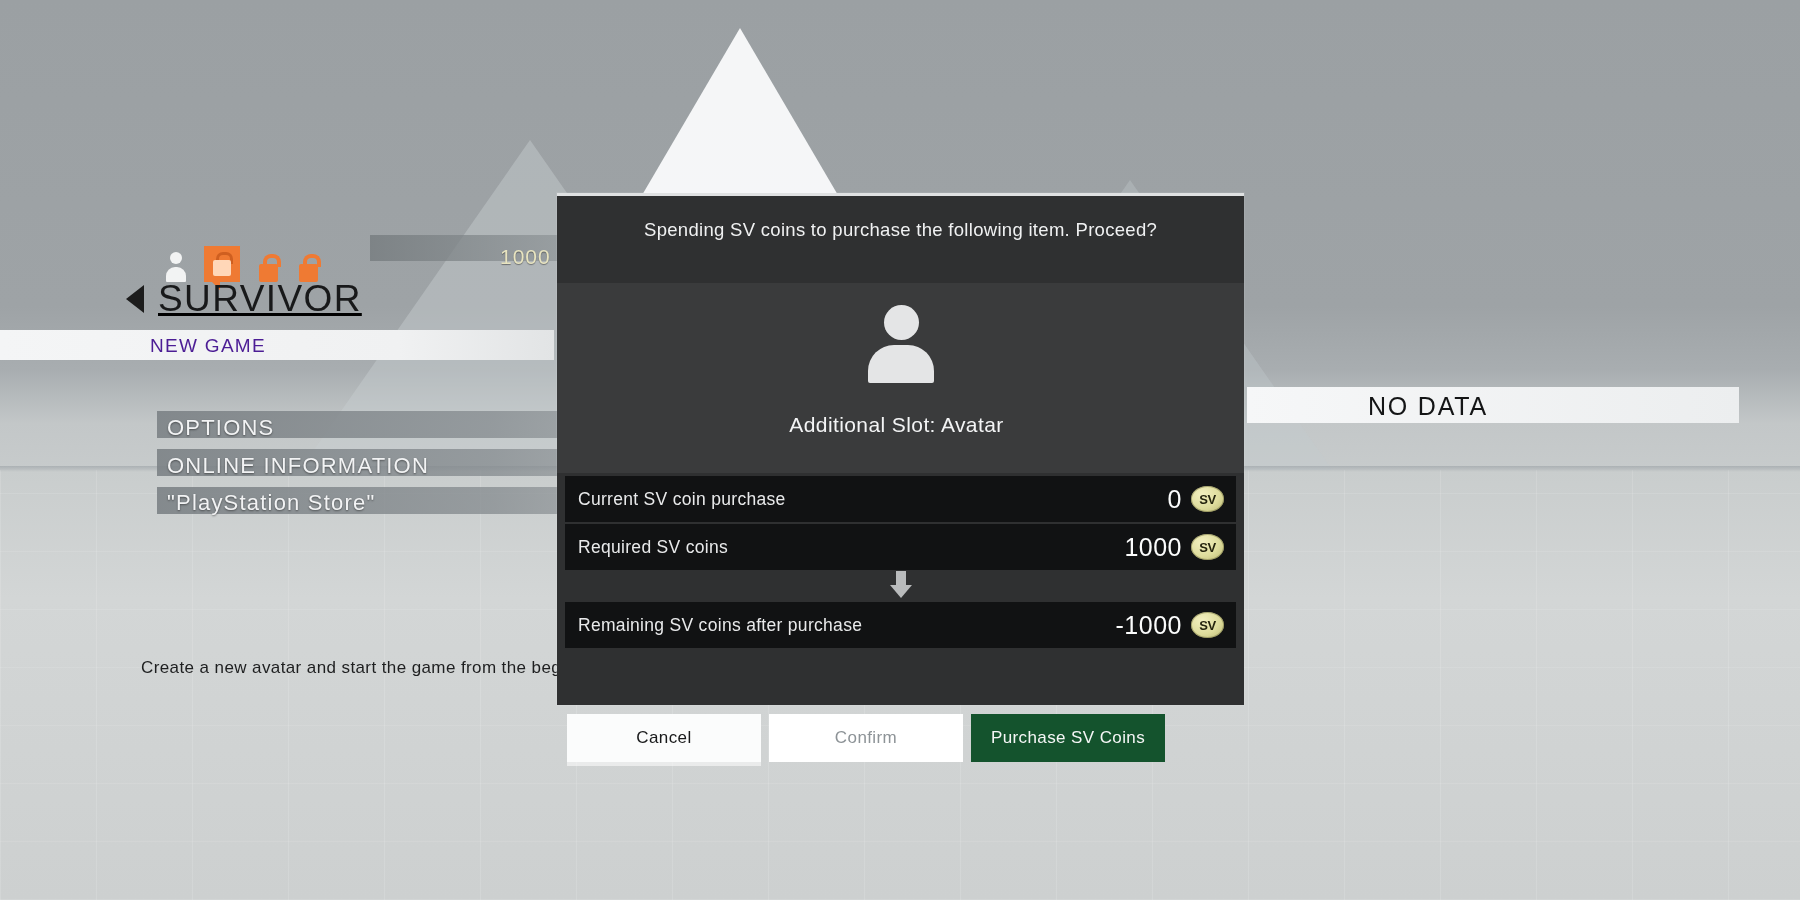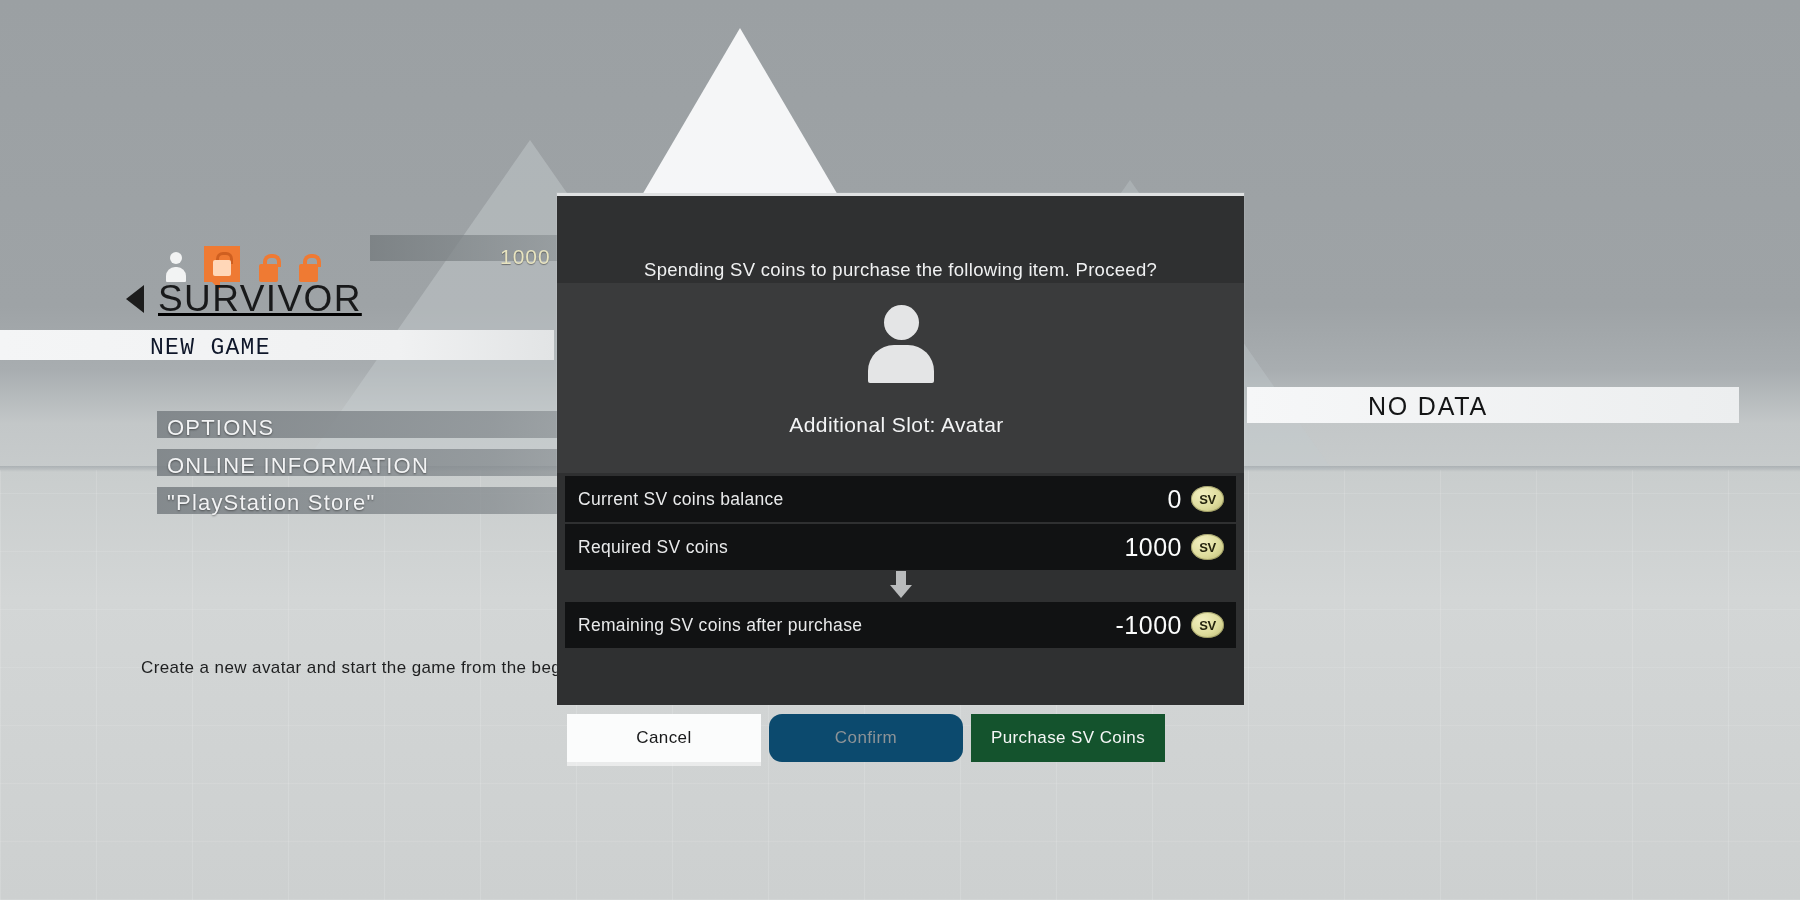--- a/index.html
+++ b/index.html
@@ -175,24 +175,23 @@
 
   #newgame-bar {
     position: absolute;
     left: 0; top: 330px;
     width: 554px; height: 30px;
     background: linear-gradient(90deg, #f4f5f6 0%, #f0f1f2 72%, #e2e4e5 100%);
   }
   #newgame-label {
     position: absolute;
     left: 150px; top: 335px;
-    font-size: 23px;
-    color: #0f172a;
+    font-size: 19px;
+    color: #4c1d95;
     letter-spacing: 1.3px;
-    font-family: Liberation Mono, monospace;
   }
 
   .menu-row {
     position: absolute;
     left: 157px;
     width: 560px; height: 27px;
     background: linear-gradient(90deg, rgba(122,128,132,0.88) 0%, rgba(132,138,142,0.75) 60%, rgba(150,155,158,0.5) 100%);
   }
   .menu-label {
     position: absolute;
@@ -246,21 +245,20 @@
     background: #dfe1e2;
   }
   #dialog-prompt {
     position: absolute;
     left: 87px; top: 24px;
     width: 560px;
     font-size: 18.5px;
     line-height: 26px;
     color: #f0f1f2;
     letter-spacing: .3px;
-    margin-top: 40px;
   }
   #item-panel {
     position: absolute;
     left: 0; top: 90px; right: 0; height: 190px;
     background: #3a3b3c;
   }
   #avatar-ico {
     position: absolute;
     left: 50%; top: 22px;
     transform: translateX(-50%);
@@ -364,23 +362,22 @@
     font-size: 17px;
     letter-spacing: .4px;
     user-select: none;
   }
   #btn-cancel {
     background: #fbfcfc;
     color: #18191a;
     box-shadow: 0 4px 0 0 rgba(255,255,255,0.55);
   }
   #btn-confirm {
-    background: #0c4a6e;
+    background: #ffffff;
     color: #8d9397;
-    border-radius: 13px;
   }
   #btn-purchase {
     background: #14532d;
     color: #f5f6f6;
   }
 </style>
 </head>
 <body>
 
 <div id="scene">
@@ -442,21 +439,21 @@
 
   <div id="item-panel">
     <div id="avatar-ico">
       <div class="head"></div>
       <div class="body"></div>
     </div>
     <div id="item-name">Additional Slot: Avatar</div>
   </div>
 
   <div class="bal-row" id="row-current">
-    <div class="bal-label">Current SV  coins balance</div>
+    <div class="bal-label">Current SV  coin purchase</div>
     <div class="bal-right">
       <div class="bal-value">0</div>
       <div class="coin">SV</div>
     </div>
   </div>
 
   <div class="bal-row" id="row-required">
     <div class="bal-label">Required SV  coins</div>
     <div class="bal-right">
       <div class="bal-value">1000</div>

